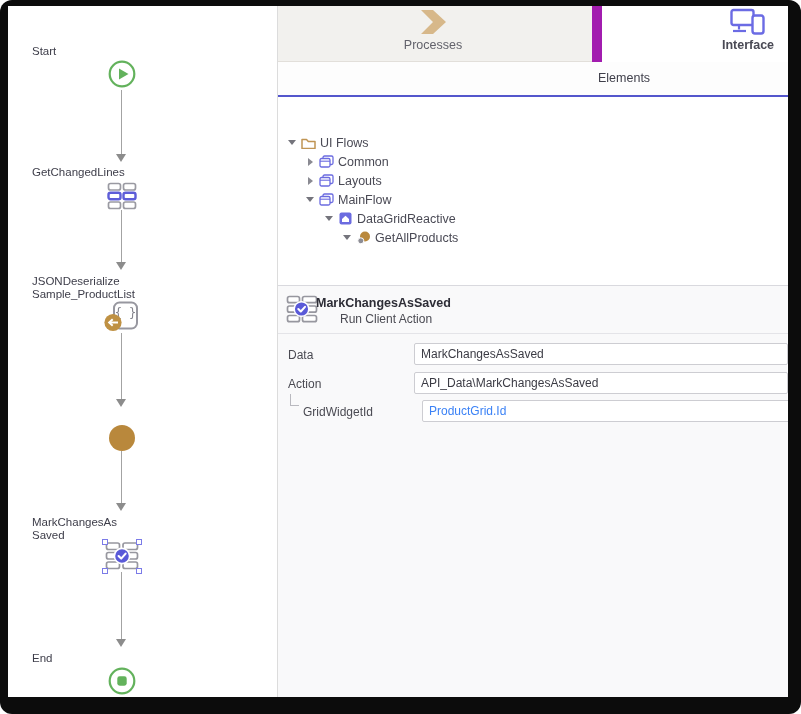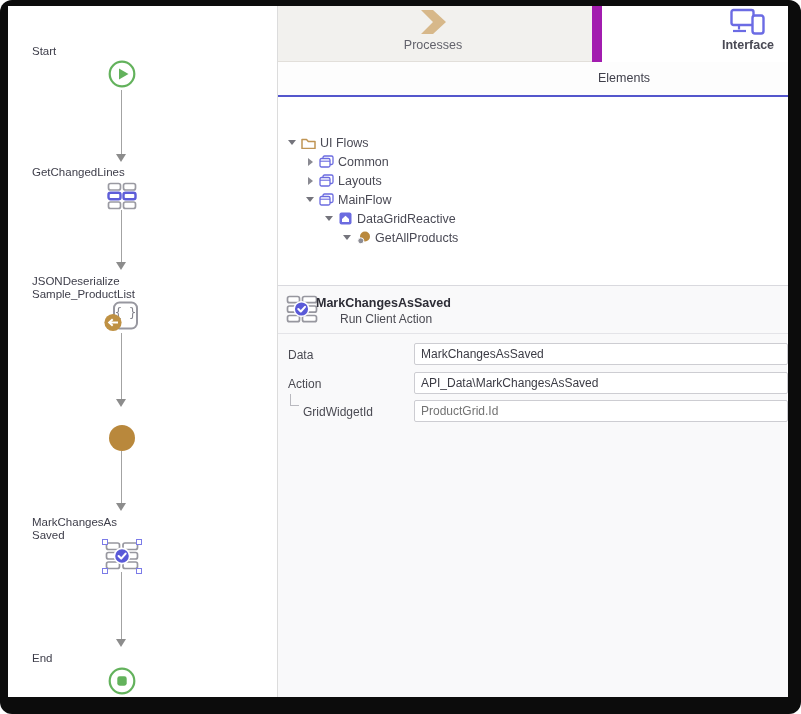--- a/index.html
+++ b/index.html
@@ -54,21 +54,21 @@
   .panel-divider { position:absolute; left:0; top:279px; width:510px; height:1px; background:#d9d9de; }
   .props { position:absolute; left:0; top:280px; width:510px; height:411px; background:#f9f9fa; }
   .props-title { position:absolute; left:38px; top:10px; font-size:12.5px; font-weight:bold; color:#2d2d36; }
   .props-subtitle { position:absolute; left:38px; top:26px; font-size:12px; color:#4a4a52;margin-left:24px; }
   .props-divider { position:absolute; left:0; top:47px; width:510px; height:1px; background:#e4e4e8; }
 
   .field-label { position:absolute; left:10px; font-size:12px; color:#4a4a52; }
   .field-input { position:absolute; left:136px; width:374px; height:22px;
                  border:1px solid #cdcdd2; border-radius:2px; background:#fff;
                  font-family:"Liberation Sans", sans-serif; font-size:12px; color:#3b3b44; padding:0 6px; }
-  .field-input.muted { color:#737373; }
+  .field-input.muted { color:#3b82f6;margin-left:8px; }
   .l-connector { position:absolute; left:12px; width:9px; height:12px;
                  border-left:1px solid #b9b9bf; border-bottom:1px solid #b9b9bf; }
 </style>
 </head>
 <body>
 
 <div class="stage">
   <div class="frame"></div>
   <div class="content">
 

